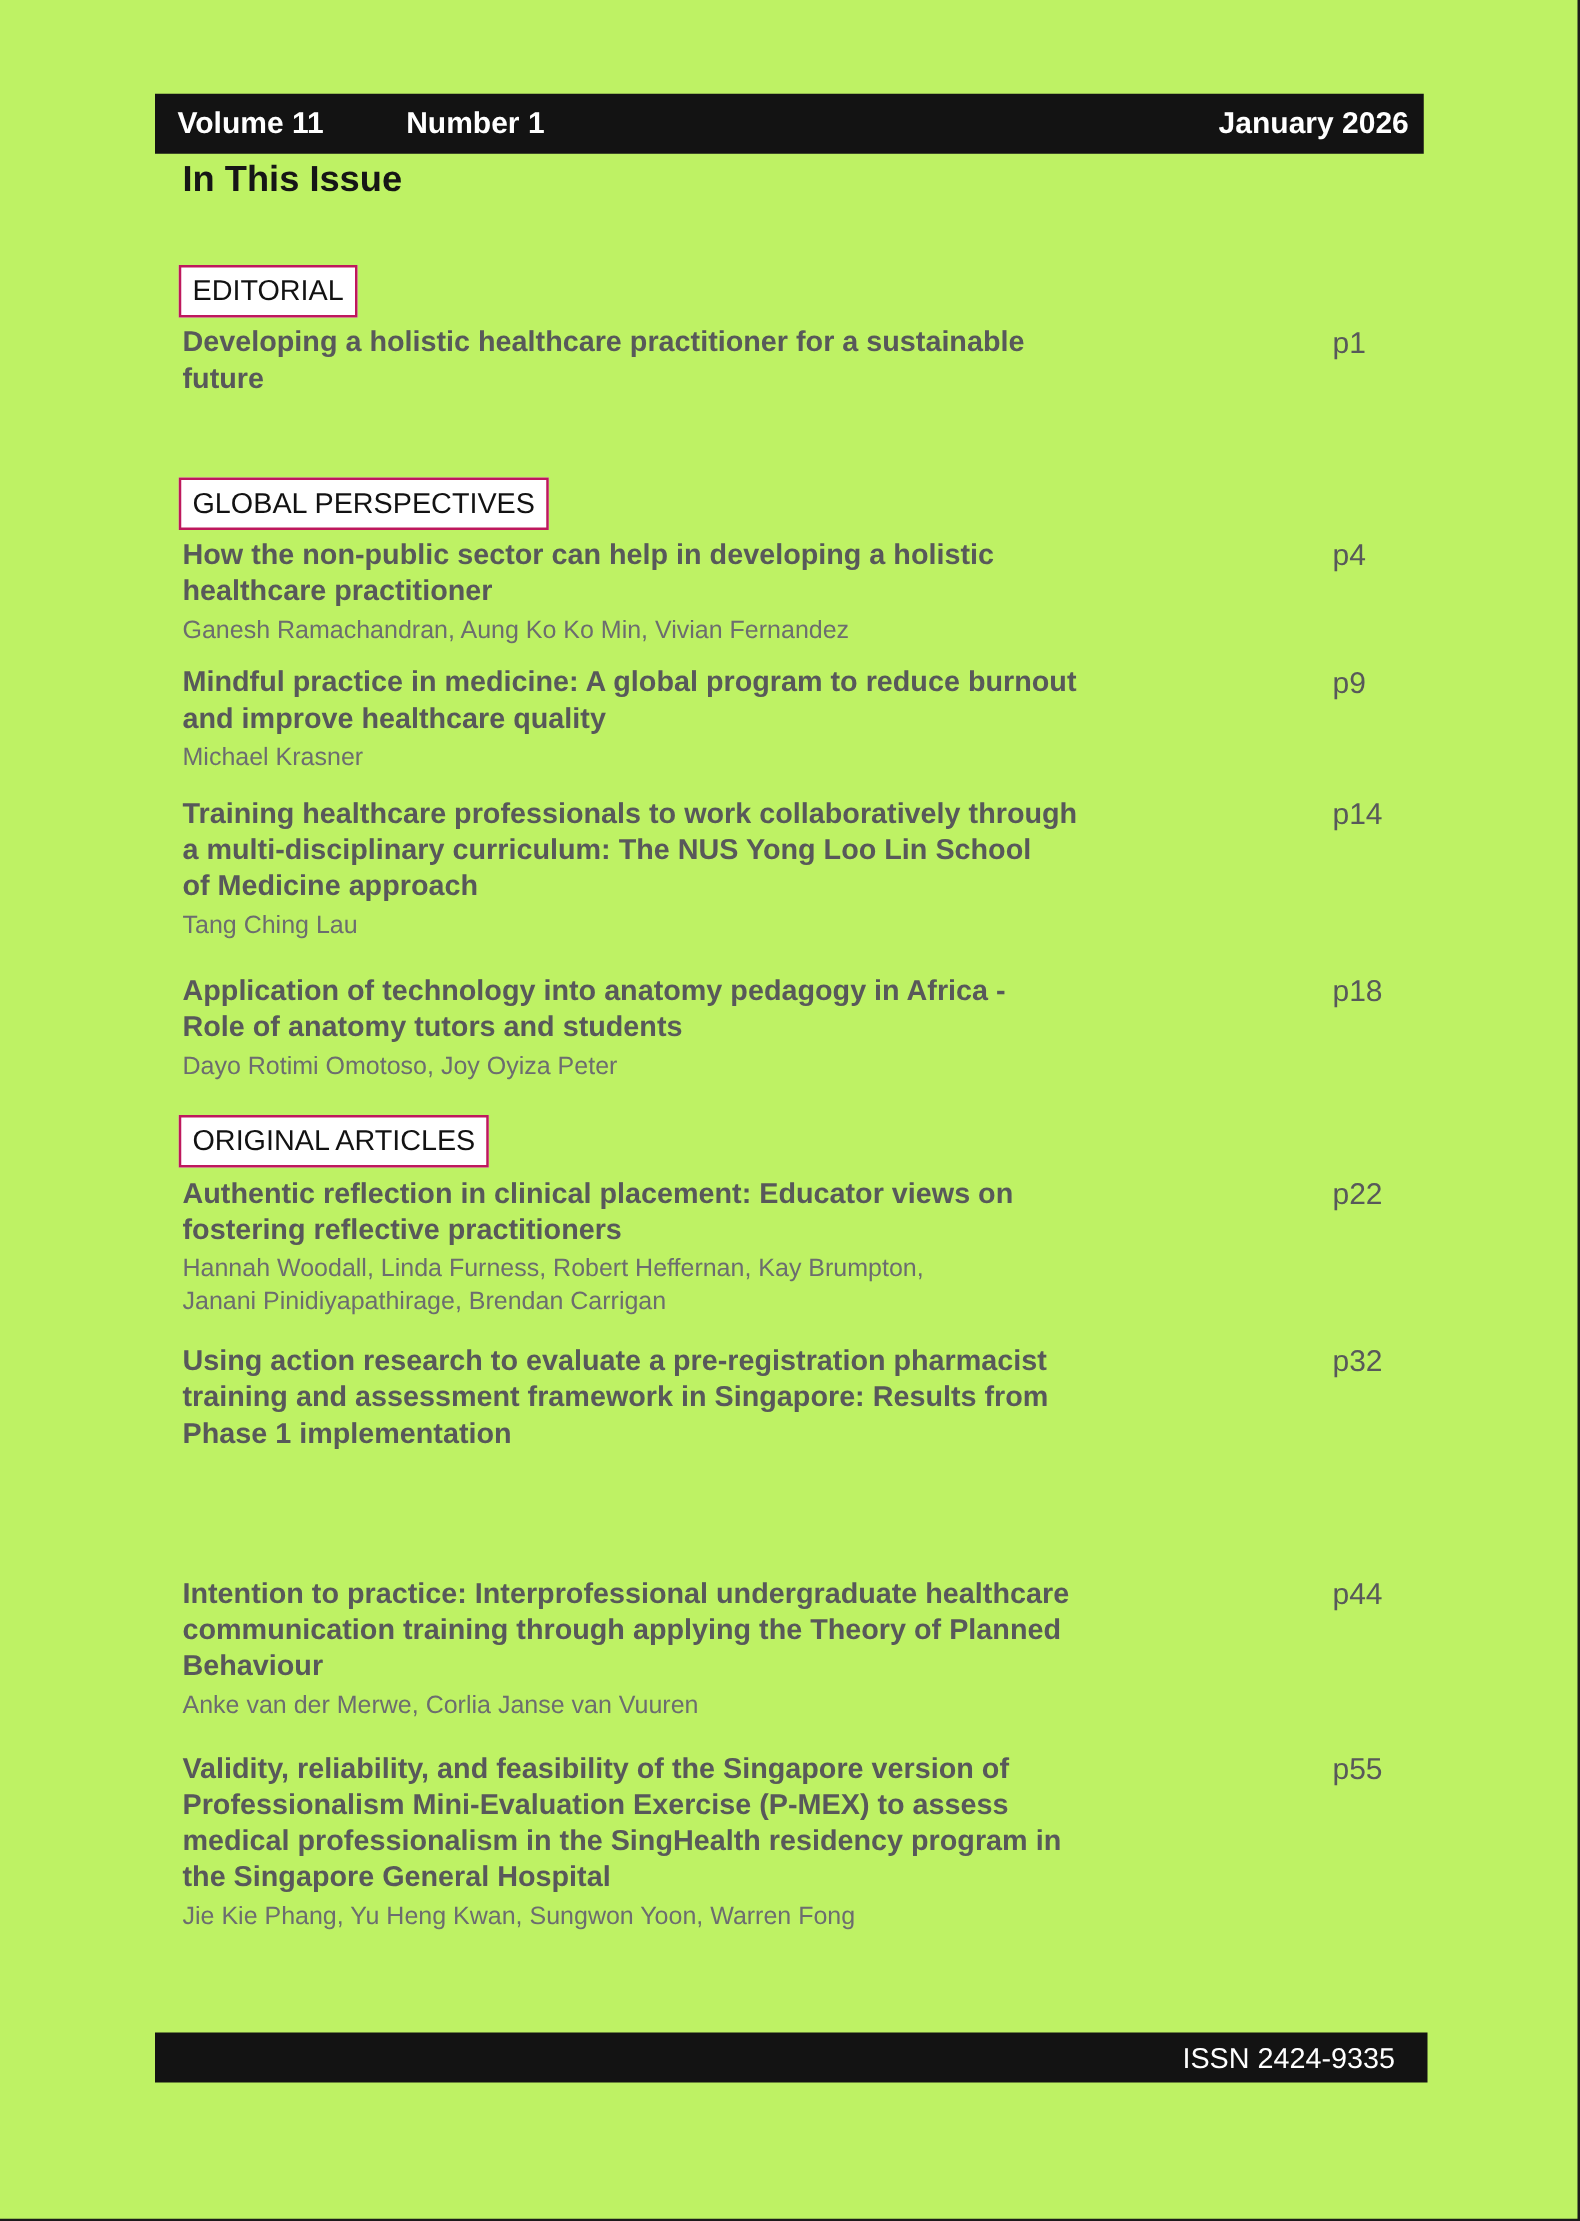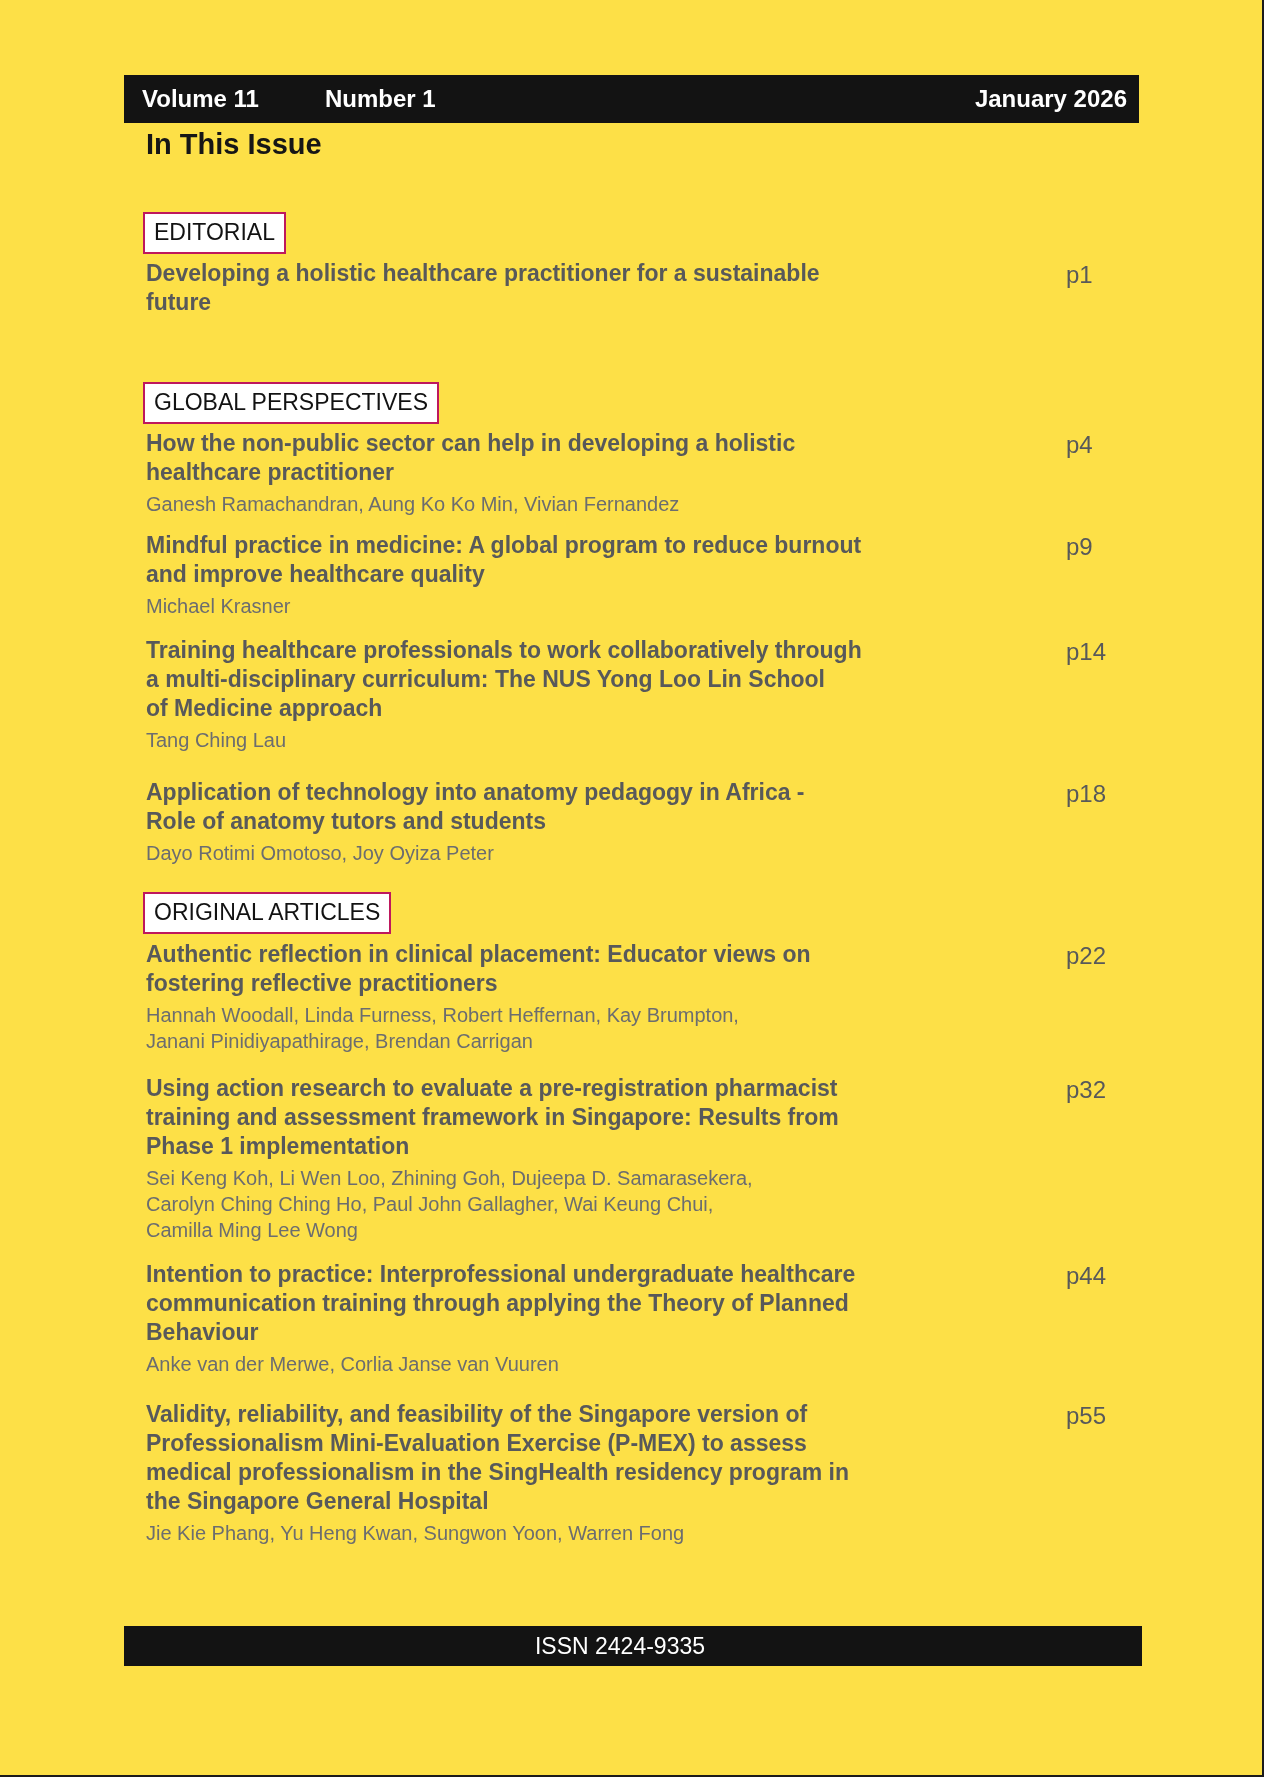--- a/index.html
+++ b/index.html
@@ -5,21 +5,21 @@
   * { margin: 0; padding: 0; box-sizing: border-box; }
   html, body { background: #ffffff; }
   body {
     width: 1264px; height: 1777px;
     font-family: "Liberation Sans", sans-serif;
     position: relative;
   }
   .page {
     position: relative;
     width: 1264px; height: 1777px;
-    background: #fde047;
+    background: #bef264;
     border-right: 2px solid #1b1b1b;
     border-bottom: 2px solid #1b1b1b;
     overflow: hidden;
   }
   .topbar {
     position: absolute; left: 124px; top: 75px;
     width: 1015px; height: 48px;
     background: #131313;
     display: flex; align-items: center;
     padding: 0 12px 0 18px;
@@ -58,21 +58,21 @@
     width: 880px;
   }
   .article .pageno {
     position: absolute; left: 920px; top: 2px;
     font-size: 24px; font-weight: normal; color: #58595A;
   }
   .issnbar {
     position: absolute; left: 124px; top: 1626px;
     width: 1018px; height: 40px;
     background: #131313;
-    display: flex; align-items: center; justify-content: center;
+    display: flex; align-items: center; justify-content: flex-end;
     padding-right: 26px;
     color: #ffffff; font-size: 23px; font-weight: normal;
   }
 </style>
 </head>
 <body>
 
 <div class="page">
 
   <div class="topbar">
@@ -129,23 +129,20 @@
 fostering reflective practitioners</div>
     <div class="authors">Hannah Woodall, Linda Furness, Robert Heffernan, Kay Brumpton,
 Janani Pinidiyapathirage, Brendan Carrigan</div>
     <div class="pageno">p22</div>
   </div>
 
   <div class="article" style="top:1074px">
     <div class="title">Using action research to evaluate a pre-registration pharmacist
 training and assessment framework in Singapore: Results from
 Phase 1 implementation</div>
-    <div class="authors">Sei Keng Koh, Li Wen Loo, Zhining Goh, Dujeepa D. Samarasekera,
-Carolyn Ching Ching Ho, Paul John Gallagher, Wai Keung Chui,
-Camilla Ming Lee Wong</div>
     <div class="pageno">p32</div>
   </div>
 
   <div class="article" style="top:1260px">
     <div class="title">Intention to practice: Interprofessional undergraduate healthcare
 communication training through applying the Theory of Planned
 Behaviour</div>
     <div class="authors">Anke van der Merwe, Corlia Janse van Vuuren</div>
     <div class="pageno">p44</div>
   </div>

